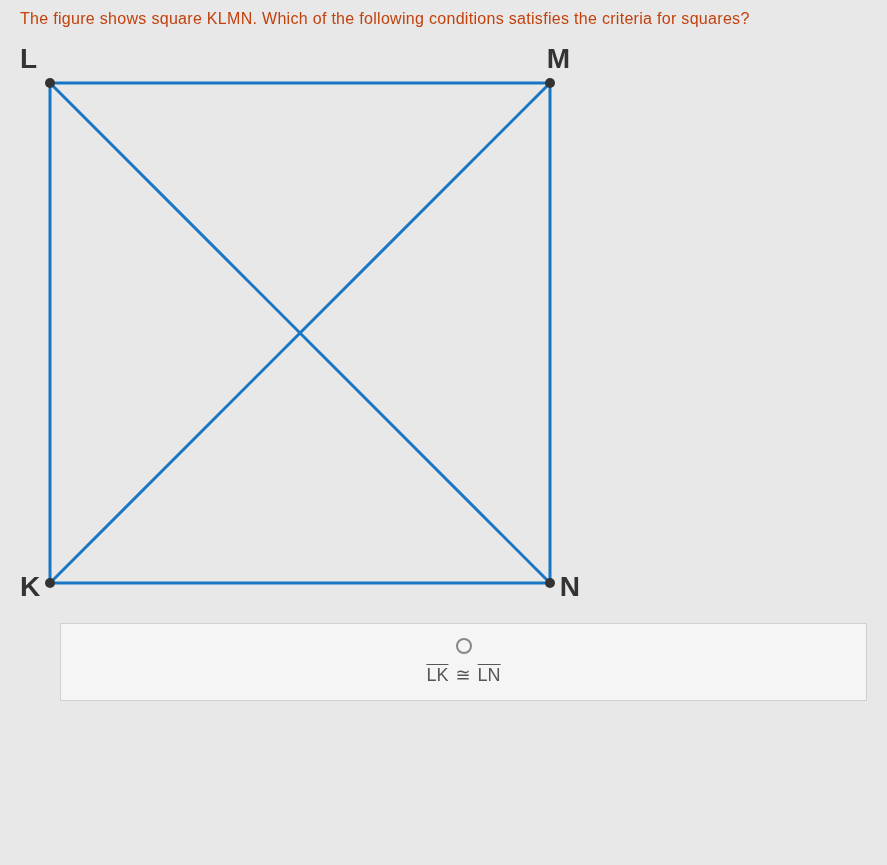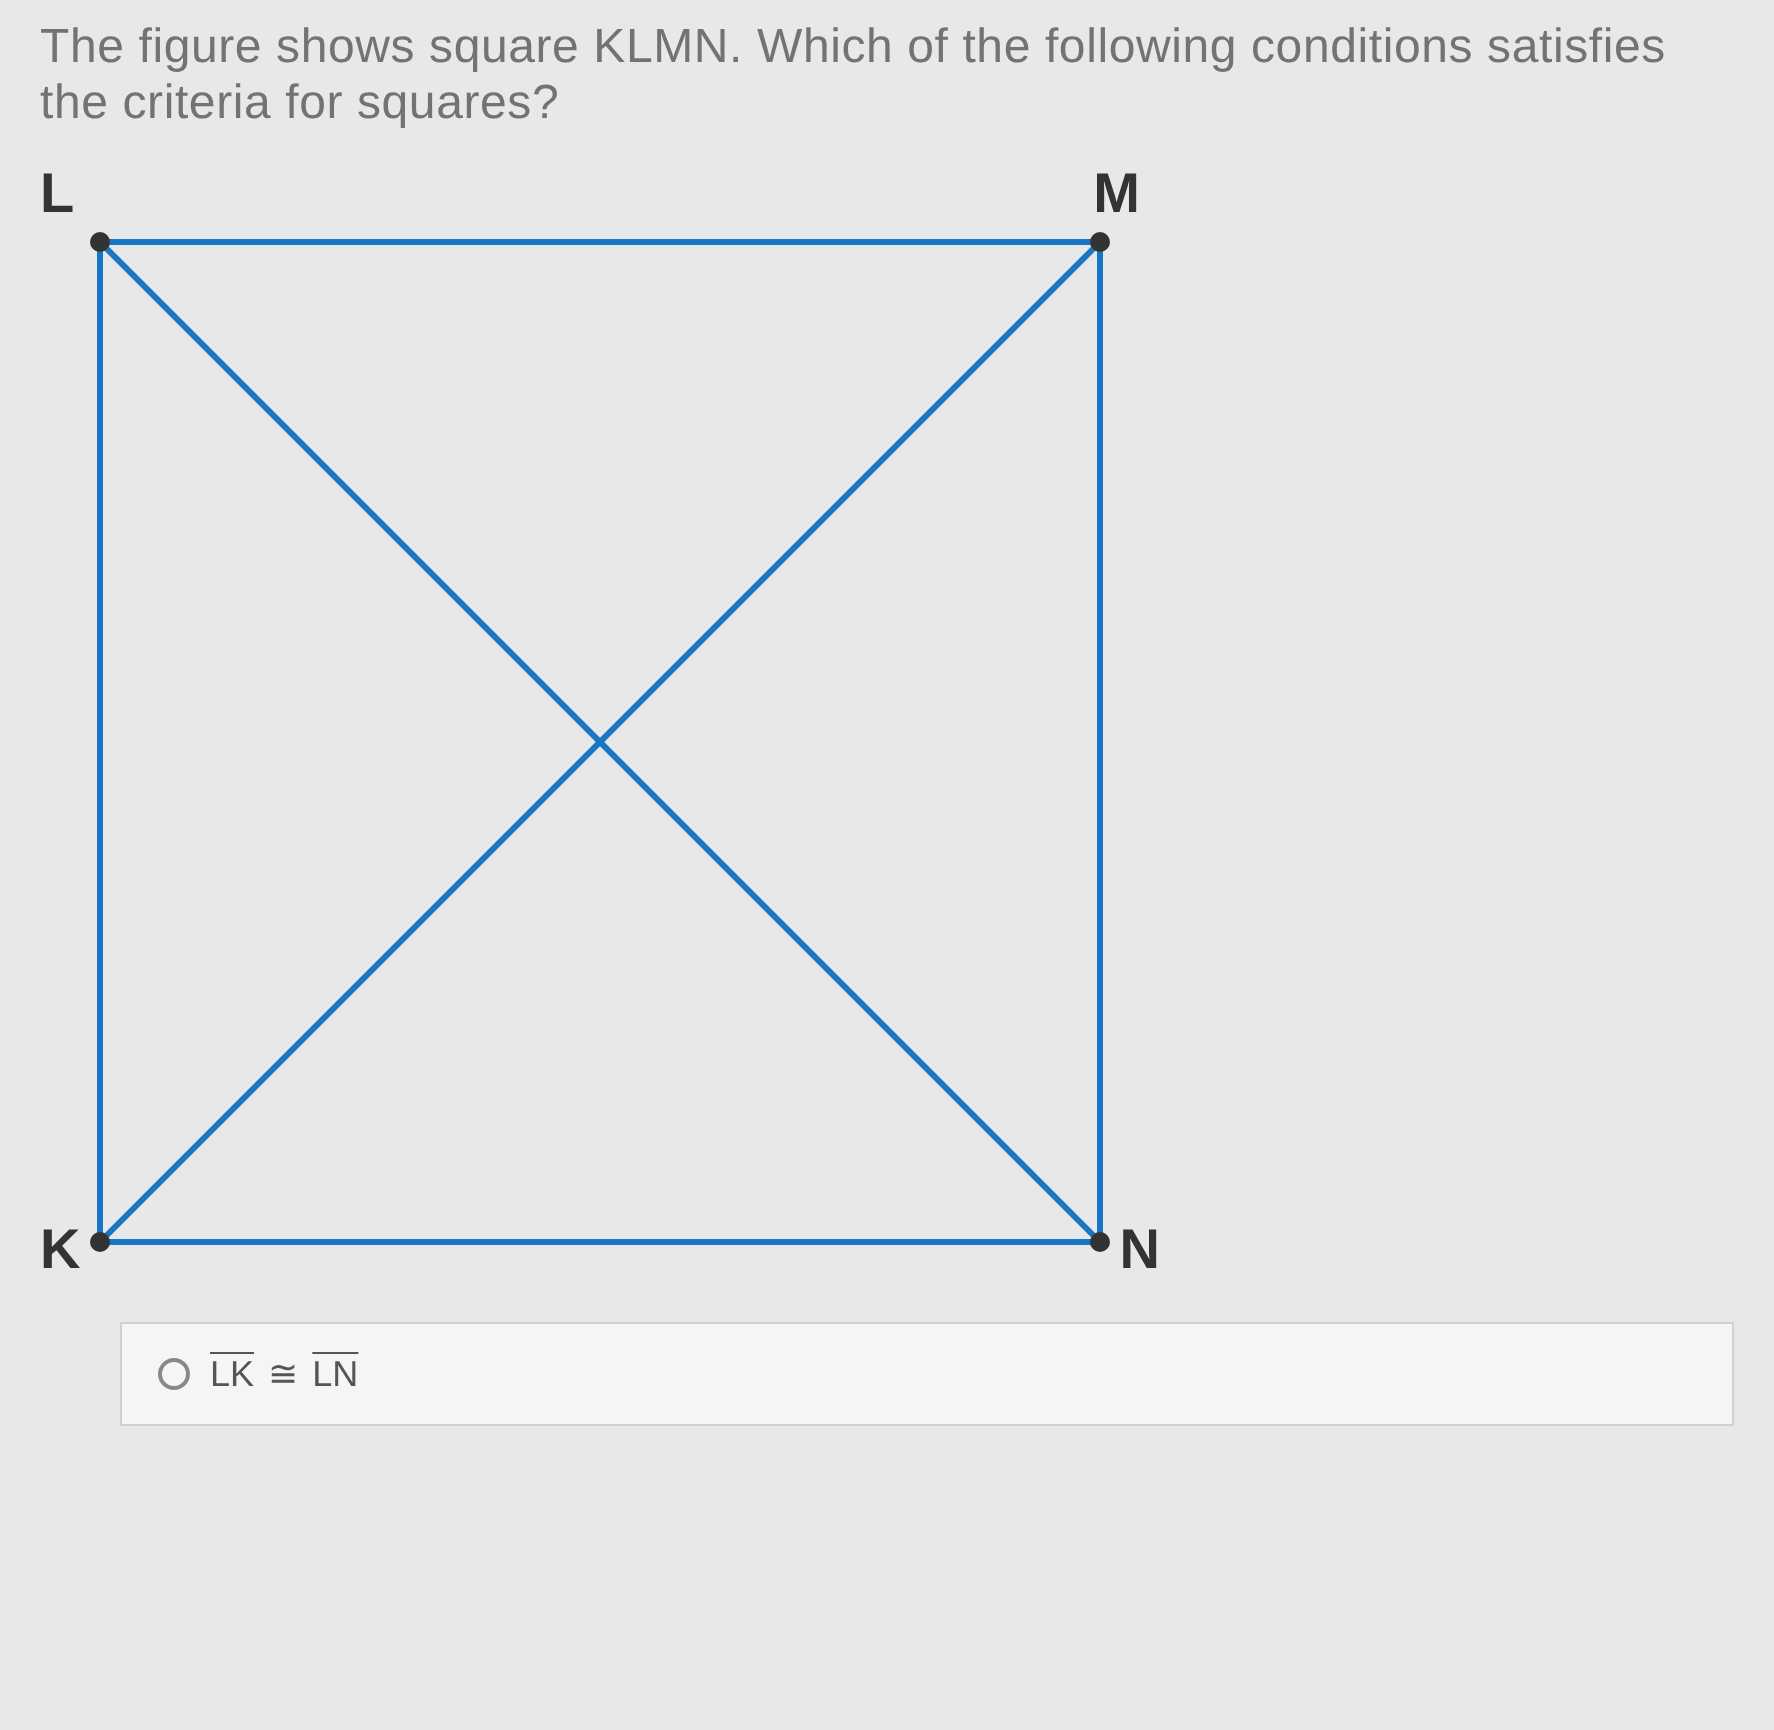--- a/index.html
+++ b/index.html
@@ -4,22 +4,22 @@
   <style>
     * { margin: 0; padding: 0; box-sizing: border-box; }
     body {
       font-family: Arial, sans-serif;
       background: #e8e8e8;
       width: 887px;
       height: 865px;
       padding: 10px 20px;
     }
     .question-text {
-      color: #737373;
-      font-size: 24px;
+      color: #c2410c;
+      font-size: 16px;
       font-weight: 500;
       margin-bottom: 15px;
       letter-spacing: 0.3px;
     }
     .figure-container {
       position: relative;
       width: 560px;
       height: 560px;
       margin-bottom: 20px;
     }
@@ -47,20 +47,21 @@
     .option-row {
       background: #f5f5f5;
       border: 1px solid #d0d0d0;
       padding: 14px 18px;
       display: flex;
       align-items: center;
       gap: 10px;
       font-size: 18px;
       color: #555;
       cursor: pointer;
+      flex-direction: column;
     }
     .radio-circle {
       width: 16px;
       height: 16px;
       border: 2px solid #888;
       border-radius: 50%;
       flex-shrink: 0;
     }
     .segment {
       text-decoration: overline;

